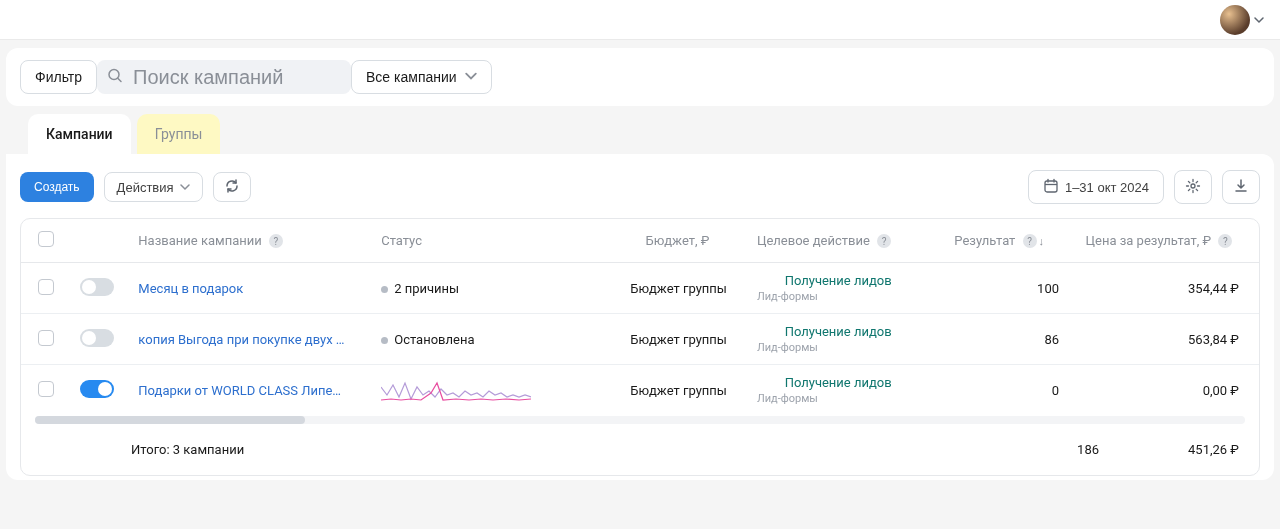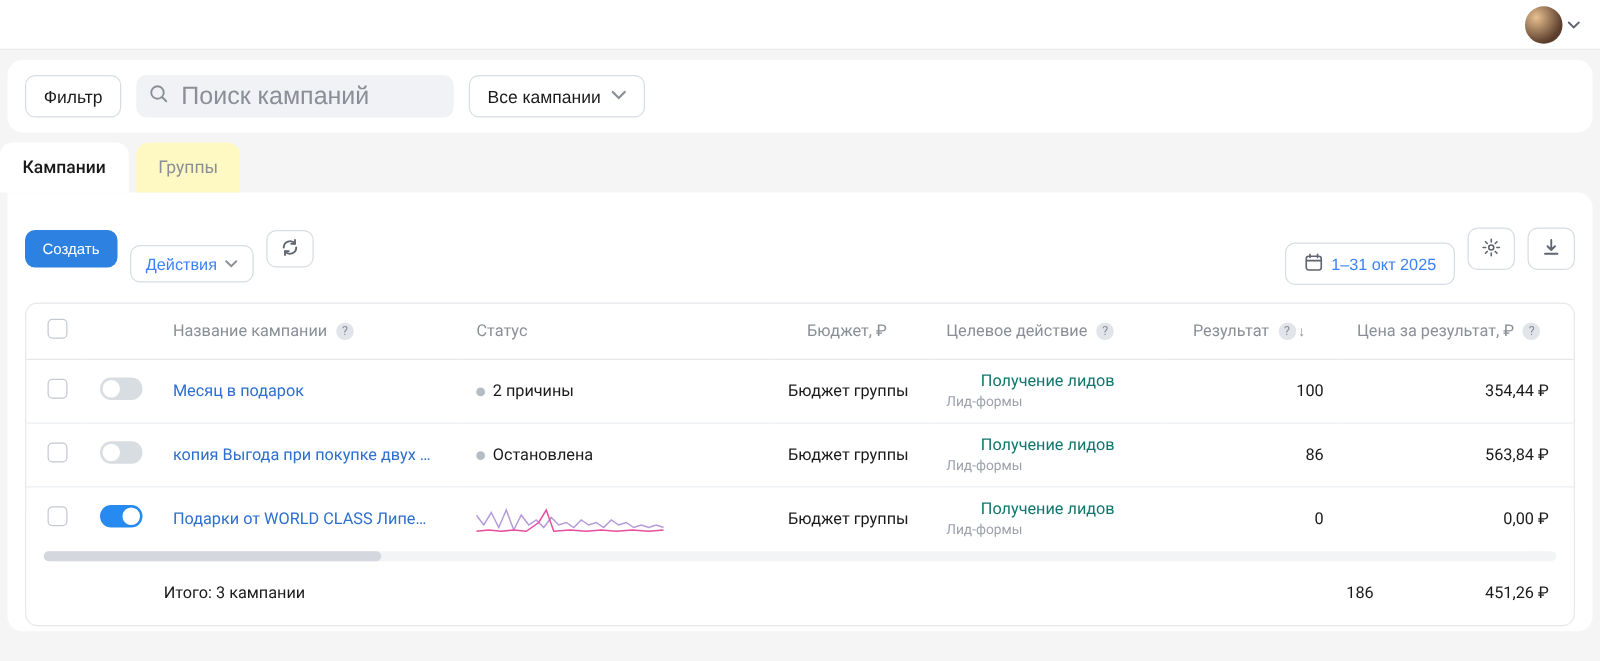--- a/index.html
+++ b/index.html
@@ -36,21 +36,21 @@
   }
   .chevron-down svg { display: block; }
 
   .panel {
     margin: 8px 6px;
     padding: 12px 14px;
     background: #fff;
     border-radius: 12px;
     display: flex;
     align-items: center;
-    gap: 12px;
+    gap: 0;
   }
 
   .btn-outline {
     border: 1px solid #d8dde2;
     background: #fff;
     border-radius: 8px;
     height: 34px;
     padding: 0 14px;
     display: inline-flex;
     align-items: center;
@@ -78,21 +78,21 @@
   .search-icon {
     position: absolute;
     left: 10px; top: 50%;
     transform: translateY(-50%);
     color: #8a8f97;
   }
 
   .tabs-row {
     display: flex;
     gap: 6px;
-    padding: 0 0;
+    padding: 0 28px;
     align-items: center;
   }
   .tab {
     background: #fef9c3;
     border-radius: 10px 10px 0 0;
     padding: 12px 18px;
     font-size: 14px;
     color: #8a8f97;
     cursor: pointer;
   }
@@ -121,31 +121,30 @@
     border: none;
     border-radius: 8px;
     height: 30px;
     padding: 0 14px;
     font-size: 12px;
     font-weight: 500;
     cursor: pointer;
   }
   .btn-secondary {
     background: #fff;
-    color: #3b82f6;
+    color: #404040;
     border: 1px solid #d8dde2;
     border-radius: 8px;
     height: 30px;
     padding: 0 12px;
     display: inline-flex;
     align-items: center;
     gap: 6px;
     font-size: 13px;
     cursor: pointer;
-    margin-top: 24px;
   }
   .icon-btn {
     width: 38px; height: 30px;
     border: 1px solid #d8dde2;
     border-radius: 8px;
     background: #fff;
     display: inline-flex;
     align-items: center;
     justify-content: center;
     cursor: pointer;
@@ -337,21 +336,21 @@
     <div class="spacer"></div>
     <button class="btn-secondary" style="height:34px;padding:0 14px;">
       <span>
         <svg width="16" height="16" viewBox="0 0 16 16">
             <rect x="2" y="3" width="12" height="11" rx="2" stroke="#5f6670" stroke-width="1.3" fill="none"></rect>
             <line x1="2" y1="6.5" x2="14" y2="6.5" stroke="#5f6670" stroke-width="1.3"></line>
             <line x1="5" y1="1.5" x2="5" y2="4" stroke="#5f6670" stroke-width="1.3" stroke-linecap="round"></line>
             <line x1="11" y1="1.5" x2="11" y2="4" stroke="#5f6670" stroke-width="1.3" stroke-linecap="round"></line>
           </svg>
       </span>
-      <span>1–31 окт 2025</span>
+      <span>1–31 окт 2024</span>
     </button>
     <button class="icon-btn" style="height:34px;">
       <span>
         <svg width="16" height="16" viewBox="0 0 16 16">
             <circle cx="8" cy="8" r="2" stroke="#5f6670" stroke-width="1.3" fill="none"></circle>
             <path d="M8 1.5v2M8 12.5v2M14.5 8h-2M3.5 8h-2M12.6 3.4l-1.4 1.4M4.8 11.2l-1.4 1.4M12.6 12.6l-1.4-1.4M4.8 4.8 3.4 3.4" stroke="#5f6670" stroke-width="1.3" stroke-linecap="round"></path>
           </svg>
       </span>
     </button>
     <button class="icon-btn" style="height:34px;">

